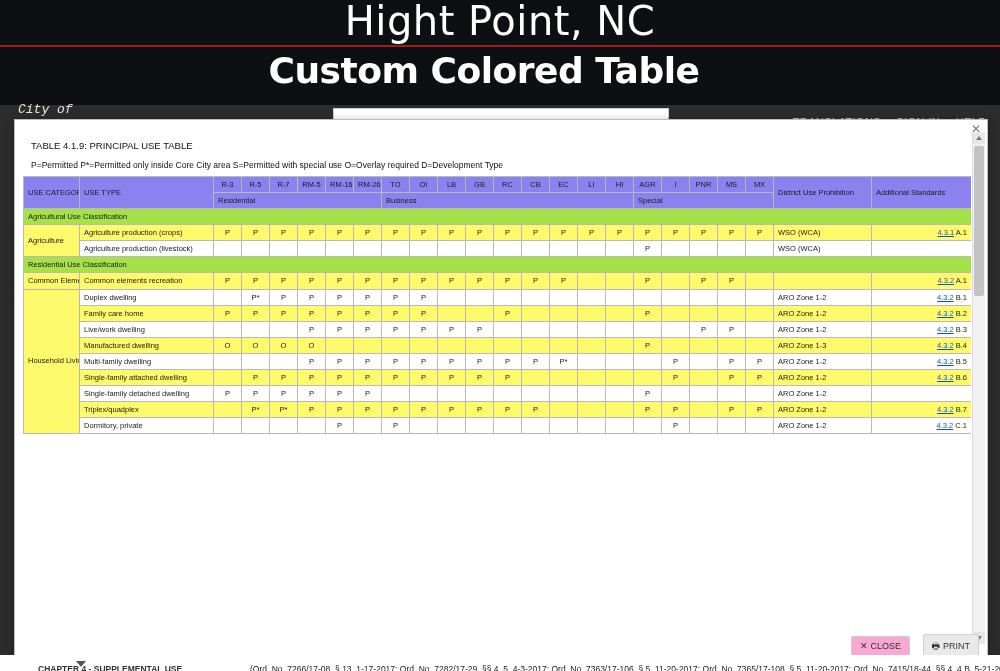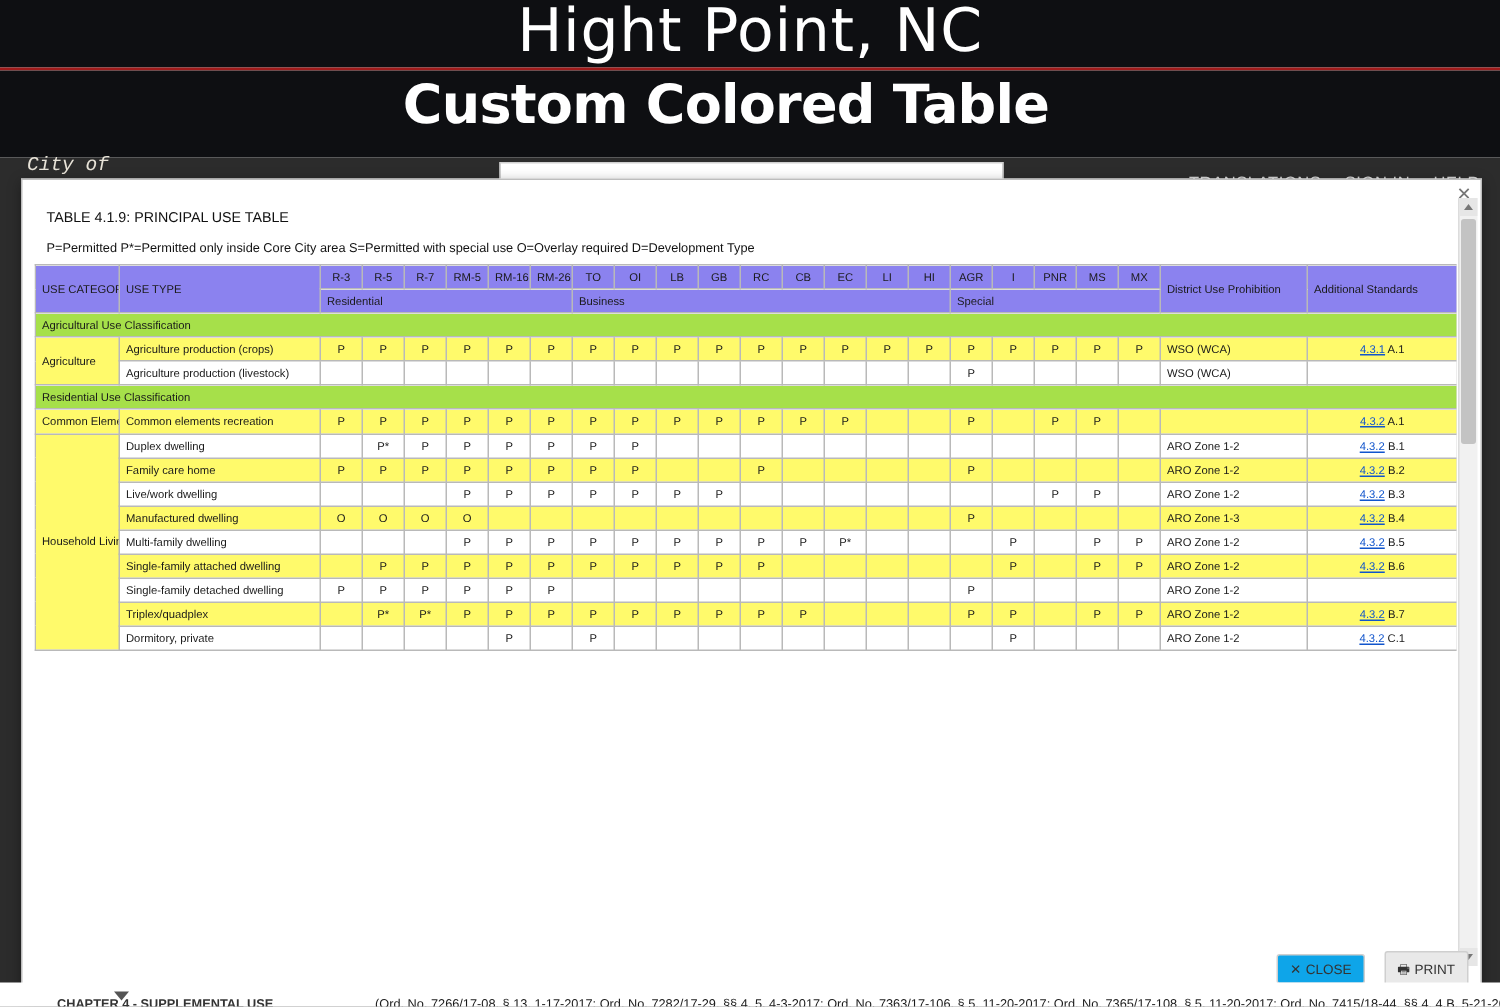--- a/index.html
+++ b/index.html
@@ -90,29 +90,29 @@
   .sub{background:#8b82ef;font-size:7.5px;}
   .classrow td{background:#a6e04a;font-weight:bold;font-size:7.5px;padding:4px 6px;margin-top:19px;}
   .ycell{background:#fffa6b;}
   .wcell{background:#ffffff;}
   .catcell{background:#fffa6b;font-weight:bold;font-size:7.5px;white-space:normal;line-height:1.25;margin-left:20px;}
   .usecell{background:#fffa6b;text-align:left;padding-left:6px;}
   .usecell.w{background:#ffffff;}
   .mark{text-align:center;font-size:7.5px;}
   .prohib{background:#ffffff;text-align:left;padding-left:6px;font-size:7.5px;}
   .prohib.y{background:#fffa6b;}
-  .std{background:#ffffff;text-align:center;padding-left:6px;font-size:7.5px;}
+  .std{background:#ffffff;text-align:right;padding-left:6px;font-size:7.5px;}
   .std.y{background:#fffa6b;}
   .std a{color:#1155cc;text-decoration:underline;}
 
   
   .modal-footer{position:absolute;right:8px;bottom:4px;}
   .btn{
     display:inline-block;font-size:9px;color:#333;padding:4px 8px;margin-left:8px;
-    background:#0ea5e9;border:1px solid #cfcfcf;border-radius:2px;
+    background:#f9a8d4;border:1px solid #cfcfcf;border-radius:2px;
   }
   .btn .g{margin-right:3px;}
   .btn-print{background:#e9e9e9;}
 </style>
 </head>
 <body>
 
 <div class="page">
 
   <div class="banner"></div>

